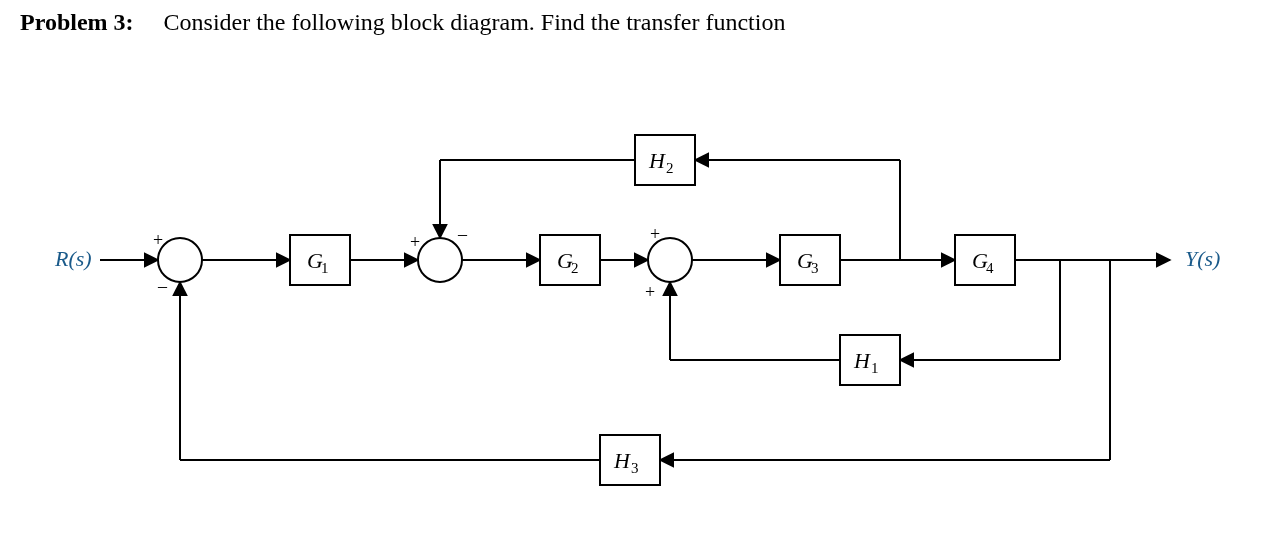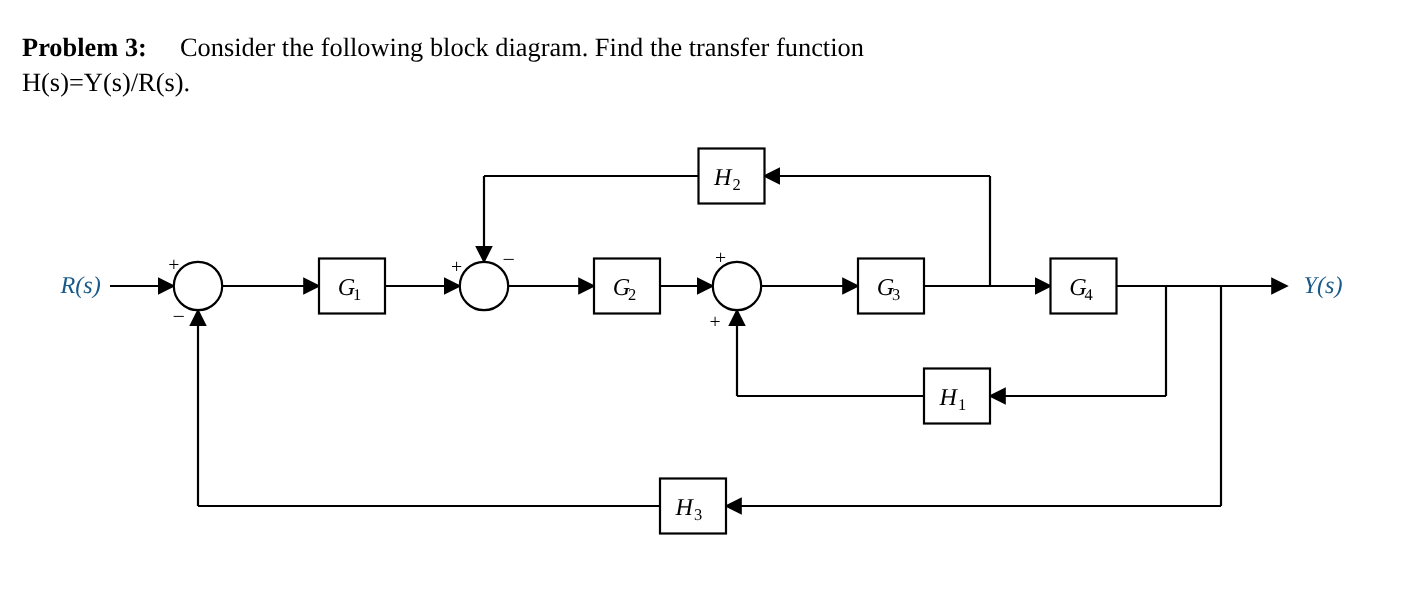--- a/index.html
+++ b/index.html
@@ -7,21 +7,21 @@
     padding: 0;
     background: #ffffff;
     font-family: "Times New Roman", Georgia, serif;
     color: #000;
   }
   .page {
     width: 1276px;
     height: 536px;
     position: relative;
     box-sizing: border-box;
-    padding: 28px 20px;
+    padding: 6px 20px;
   }
   .problem-text {
     font-size: 24px;
     line-height: 1.35;
     text-align: justify;
     text-justify: inter-word;
   }
   .problem-text .label {
     font-weight: bold;
   }
@@ -52,21 +52,20 @@
 </style>
 </head>
 <body>
 
 <div class="page">
   <div class="problem-text">
     <span class="label">Problem 3:</span>
     &nbsp;&nbsp;&nbsp;
     <span>Consider the following block diagram. Find the transfer function</span>
     <br>
-    <span>H(s)=Y(s)/R(s).</span>
   </div>
 
   <svg class="diagram" viewBox="0 0 1276 420">
     <defs>
       <marker id="arrow" viewBox="0 0 10 10" refX="9" refY="5" markerWidth="8" markerHeight="8" orient="auto-start-reverse">
         <path d="M 0 0 L 10 5 L 0 10 z" fill="#000"></path>
       </marker>
     </defs>
 
     <text class="io" x="55" y="166">R(s)</text>

